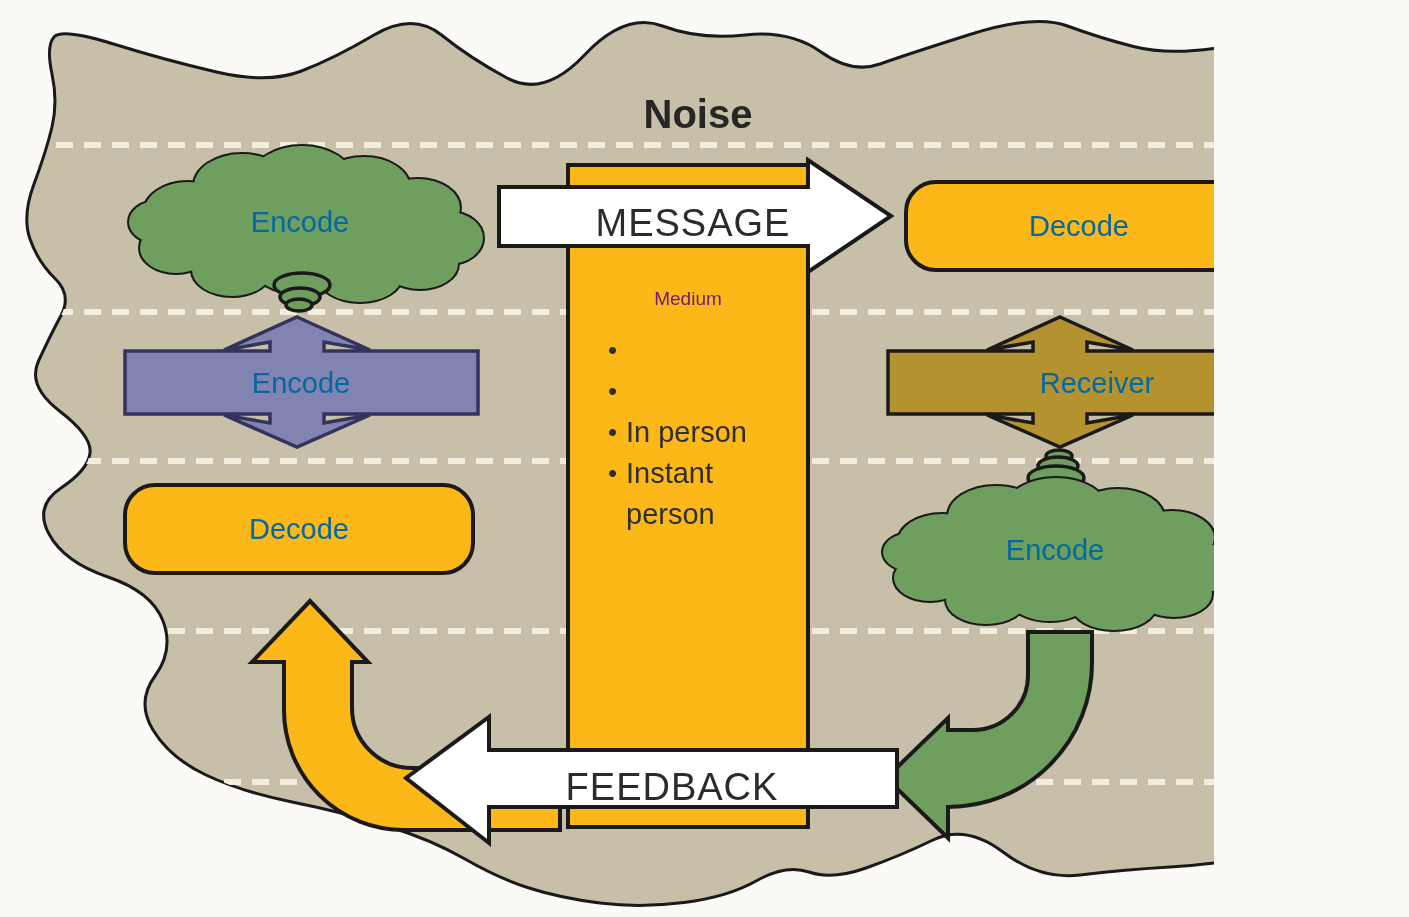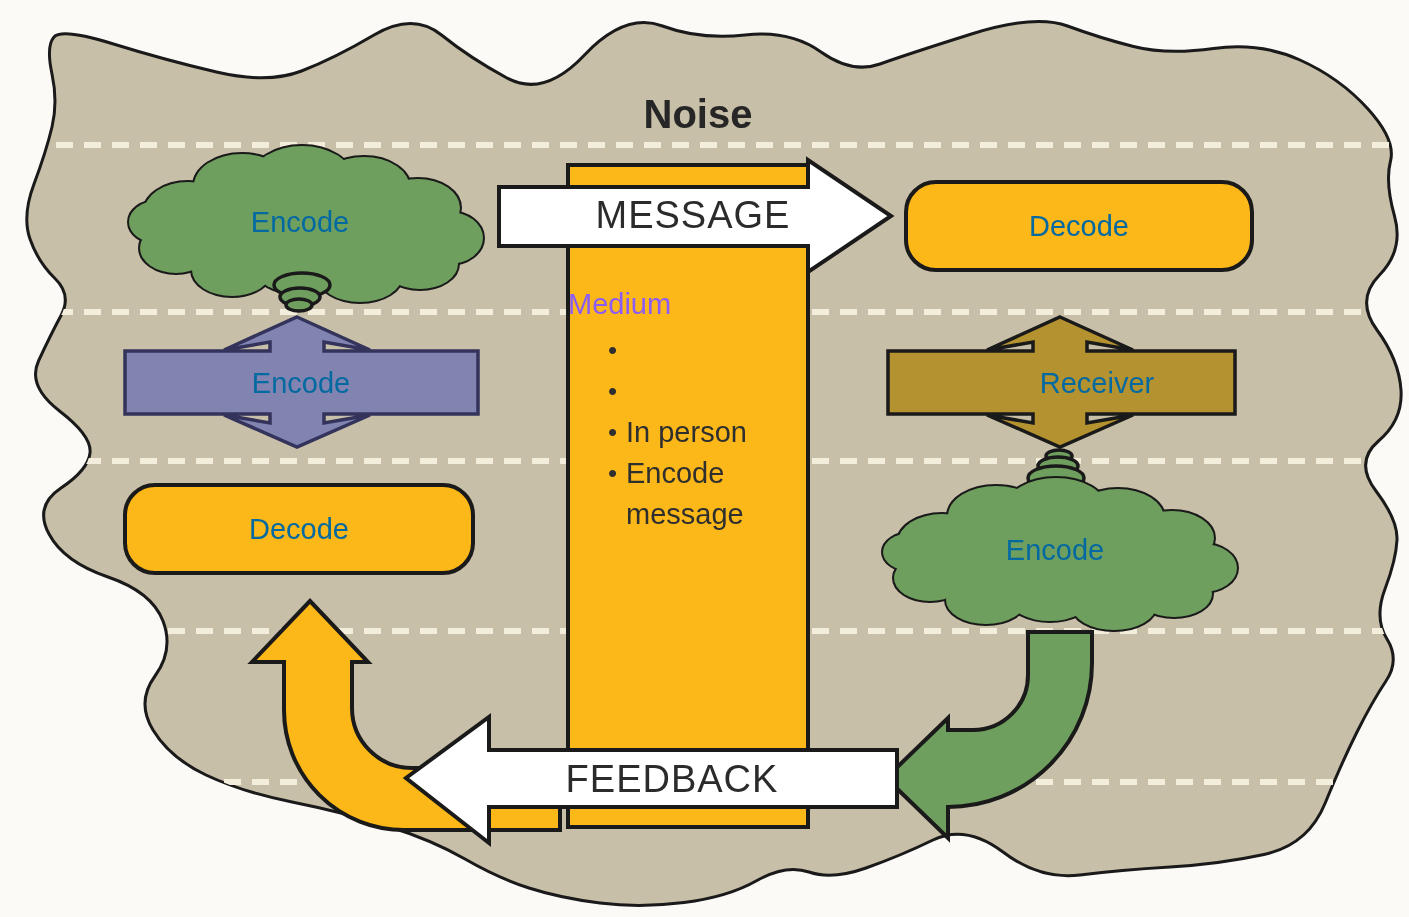--- a/index.html
+++ b/index.html
@@ -1,27 +1,27 @@
 <!DOCTYPE html>
 <html><head>
 <meta charset="utf-8">
 <style>
   html,body{margin:0;padding:0;background:#fbfaf7;}
-  #stage{position:relative;width:1409px;height:917px;overflow:hidden;
+  #stage{position:relative;width:1214px;height:917px;overflow:hidden;
          font-family:"Liberation Sans",sans-serif;background:#fbfaf7;}
   #stage svg{position:absolute;left:0;top:0;}
   .lbl{position:absolute;transform:translate(-50%,-50%);white-space:nowrap;
        color:#0369a1;font-size:29px;line-height:1;user-select:none;}
   .lbl-noise{font-size:40px;font-weight:bold;color:#262626;}
-  .lbl-big{font-size:38px;letter-spacing:1px;color:#2b2b2b;}
+  .lbl-big{font-size:38px;letter-spacing:1px;color:#2b2b2b;margin-top:8px;}
   .cloud ellipse{fill:#6f9f5e;stroke:#1a1a1a;stroke-width:4;}
   .cloud ellipse.nostroke{stroke:none;}
   .tail{fill:#6f9f5e;stroke:#1a1a1a;stroke-width:3.5;}
-  #medium-title{position:absolute;left:568px;top:288px;width:240px;text-align:left;
-                color:#8b5cf6;font-size:29px;}
+  #medium-title{position:absolute;left:568px;top:288px;width:240px;text-align:center;
+                color:#701a75;font-size:19px;}
   #medium-list{position:absolute;left:608px;top:330px;width:210px;color:#2f2f2f;}
   .m-item{display:flex;align-items:flex-start;font-size:29px;line-height:41px;}
   .m-bullet{width:18px;flex:0 0 18px;font-size:26px;}
   .m-text{display:block;width:160px;}
 </style>
 </head>
 <body>
 
 <div id="stage">
   <svg width="1409" height="917" viewBox="0 0 1409 917">
@@ -149,16 +149,16 @@
     </div>
     <div class="m-item">
       <span class="m-bullet">•</span>
     </div>
     <div class="m-item">
       <span class="m-bullet">•</span>
       <span class="m-text">In person</span>
     </div>
     <div class="m-item">
       <span class="m-bullet">•</span>
-      <span class="m-text">Encode message</span>
+      <span class="m-text">Instant person</span>
     </div>
   </div>
 </div>
 
 </body></html>

